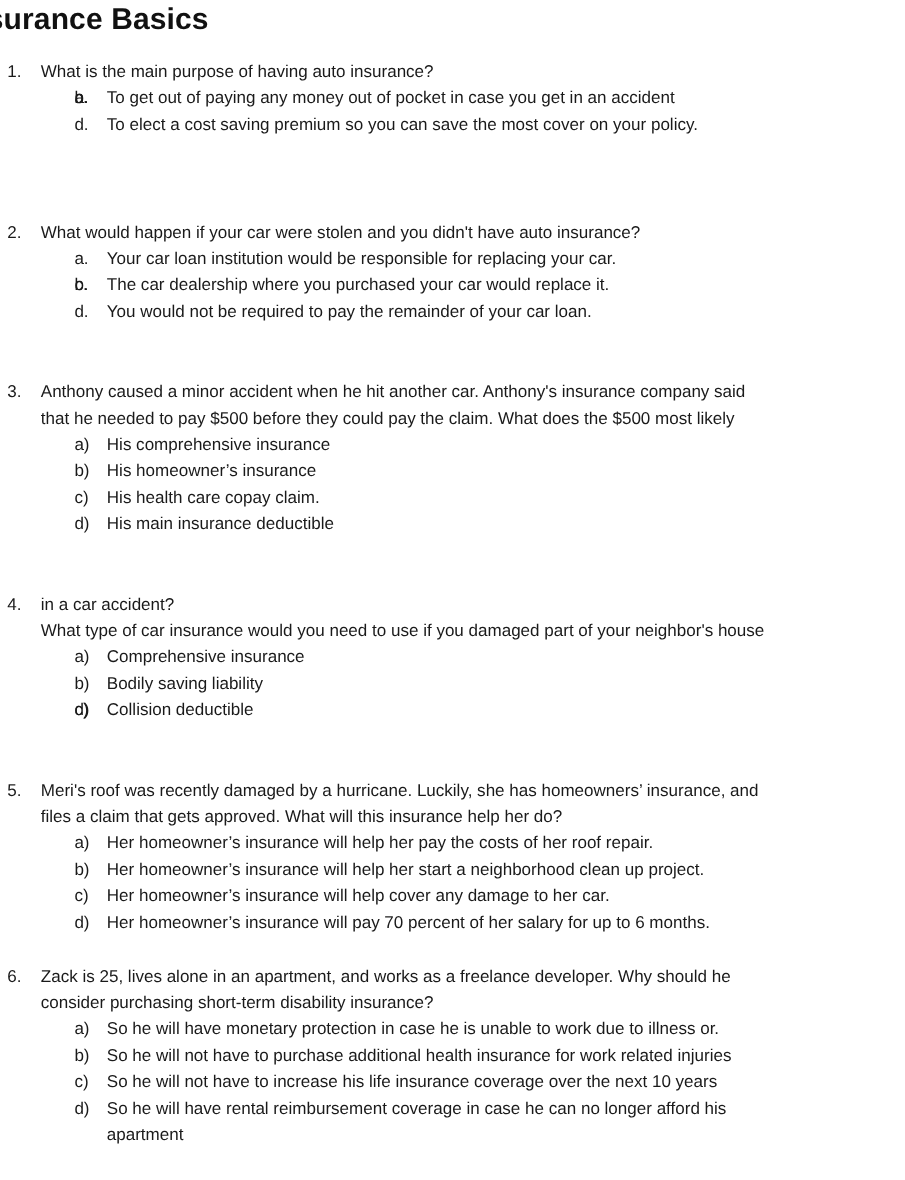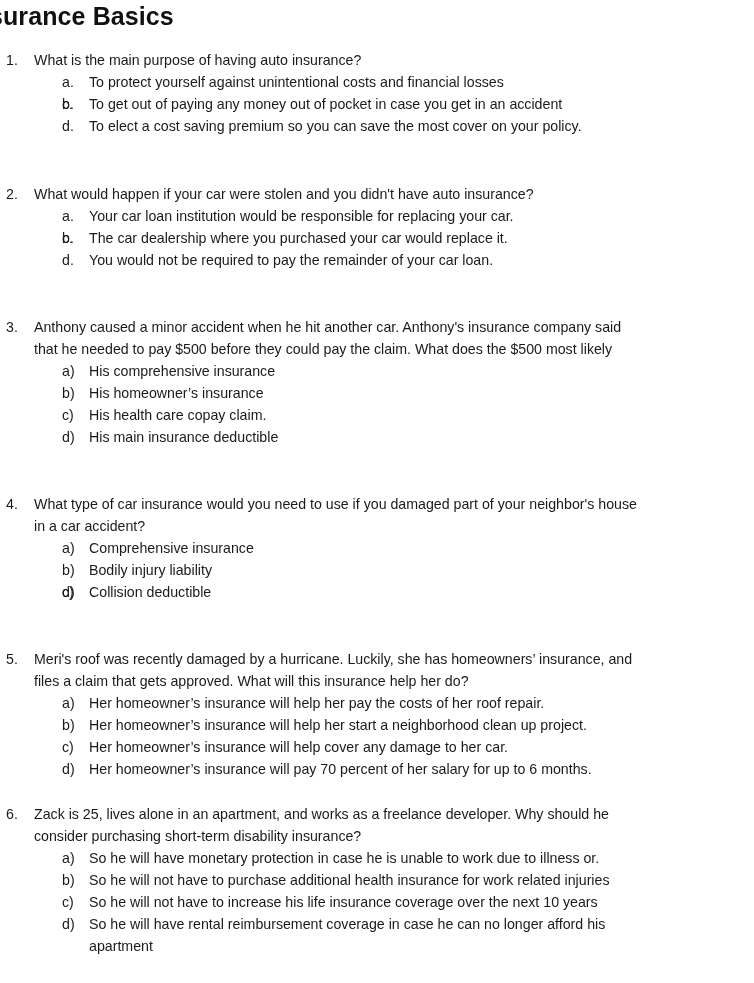--- a/index.html
+++ b/index.html
@@ -68,21 +68,20 @@
 
   <div class="title">surance Basics</div>
 
   <div class="question" style="top:49px;">
     <div class="q-row">
       <span class="q-num">1.</span>
       <span class="q-text">What is the main purpose of having auto insurance?</span>
     </div>
     <div class="opt">
       <span class="opt-letter">a.</span>
-      <span class="opt-text">To protect yourself against unintentional costs and financial losses</span>
     </div>
     <div class="opt">
       <span class="opt-letter">b.</span>
     </div>
     <div class="opt">
       <span class="opt-letter">c.</span>
       <span class="opt-text">To get out of paying any money out of pocket in case you get in an accident</span>
     </div>
     <div class="opt">
       <span class="opt-letter">d.</span>
@@ -132,30 +131,30 @@
     </div>
     <div class="opt">
       <span class="opt-letter">d)</span>
       <span class="opt-text">His main insurance deductible</span>
     </div>
   </div>
 
   <div class="question" style="top:493px;">
     <div class="q-row">
       <span class="q-num">4.</span>
+      <span class="q-text">in a car accident?</span>
       <span class="q-text">What type of car insurance would you need to use if you damaged part of your neighbor's house</span>
-      <span class="q-text">in a car accident?</span>
     </div>
     <div class="opt">
       <span class="opt-letter">a)</span>
       <span class="opt-text">Comprehensive insurance</span>
     </div>
     <div class="opt">
       <span class="opt-letter">b)</span>
-      <span class="opt-text">Bodily injury liability</span>
+      <span class="opt-text">Bodily saving liability</span>
     </div>
     <div class="opt">
       <span class="opt-letter">c)</span>
     </div>
     <div class="opt">
       <span class="opt-letter">d)</span>
       <span class="opt-text">Collision deductible</span>
     </div>
   </div>
 

